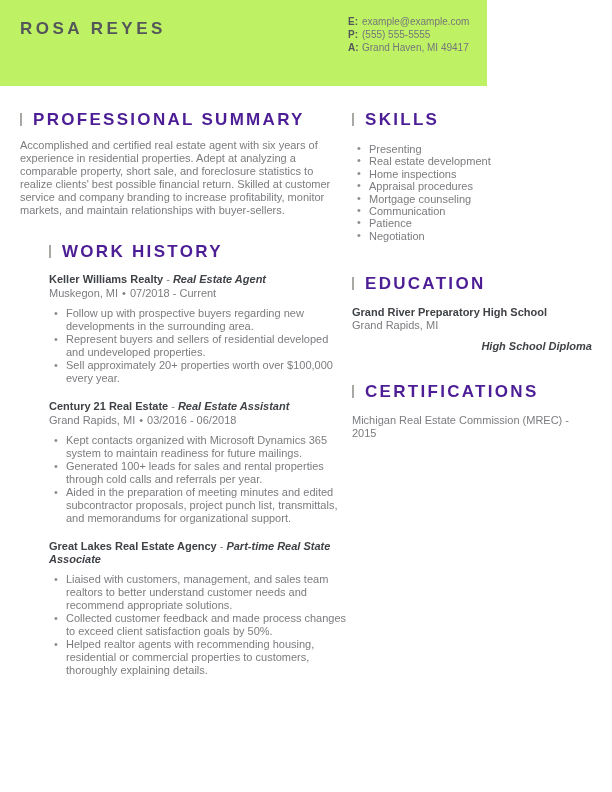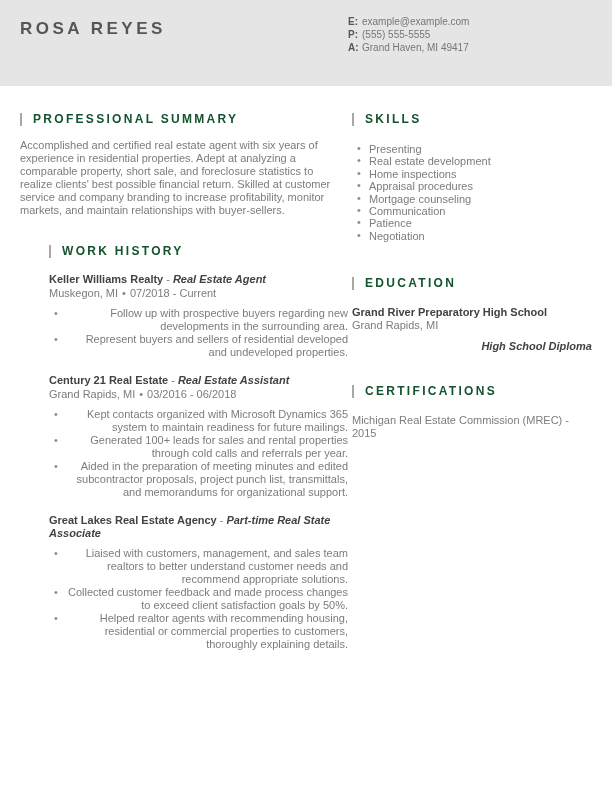--- a/index.html
+++ b/index.html
@@ -7,22 +7,22 @@
     width:612px; height:792px;
     background:#ffffff;
     font-family:"Liberation Sans", sans-serif;
     -webkit-font-smoothing:antialiased;
   }
   .page { position:relative; width:612px; height:792px; background:#ffffff; overflow:hidden; }
 
   
   .header {
     position:relative;
-    width:612px; height:86px;
-    background:#e5e5e5;
+    width:487px; height:86px;
+    background:#bef264;
   }
   .name {
     position:absolute; left:20px; top:19px;
     font-size:17px; font-weight:bold;
     letter-spacing:3.5px;
     color:#54565a;
     white-space:nowrap;
   }
   .contact {
     position:absolute; left:348px; top:15px;
@@ -36,23 +36,23 @@
   }
 
   
   .content { display:flex; padding:27px 20px 0 20px; }
   .col-left  { width:328px; flex:none; }
   .col-right { width:240px; flex:none; margin-left:4px; }
 
   
   .sec-heading {
     display:flex; align-items:center;
-    font-size:12px; font-weight:bold;
+    font-size:17px; font-weight:bold;
     letter-spacing:2.3px;
-    color:#14532d;
+    color:#4c1d95;
     line-height:13px;
   }
   .hbar {
     width:2px; height:13px;
     background:#a8a8a4;
     margin-right:11px; flex:none;
   }
 
   
   .body-text {
@@ -79,21 +79,20 @@
 
   ul.bullets {
     list-style:none;
     margin:7px 0 0 0; padding:0;
   }
   ul.bullets li {
     position:relative;
     padding-left:17px;
     font-size:11px; line-height:13px;
     color:#7b7c7f;
-    text-align:right;
   }
   ul.bullets li::before {
     content:"\2022";
     position:absolute; left:5px; top:0;
     color:#8a8b8e;
   }
 
   
   ul.skills {
     list-style:none;
@@ -178,20 +177,21 @@
         <div class="job">
           <div class="job-title-line">
             <span>Keller Williams Realty</span><span class="jt-sep">-</span><span class="jt-role">Real Estate Agent</span>
           </div>
           <div class="job-meta">
             <span>Muskegon, MI</span><span class="meta-dot"></span><span>07/2018 - Current</span>
           </div>
           <ul class="bullets">
             <li>Follow up with prospective buyers regarding new developments in the surrounding area.</li>
             <li>Represent buyers and sellers of residential developed and undeveloped properties.</li>
+            <li>Sell approximately 20+ properties worth over $100,000 every year.</li>
           </ul>
         </div>
 
         <div class="job">
           <div class="job-title-line">
             <span>Century 21 Real Estate</span><span class="jt-sep">-</span><span class="jt-role">Real Estate Assistant</span>
           </div>
           <div class="job-meta">
             <span>Grand Rapids, MI</span><span class="meta-dot"></span><span>03/2016 - 06/2018</span>
           </div>

